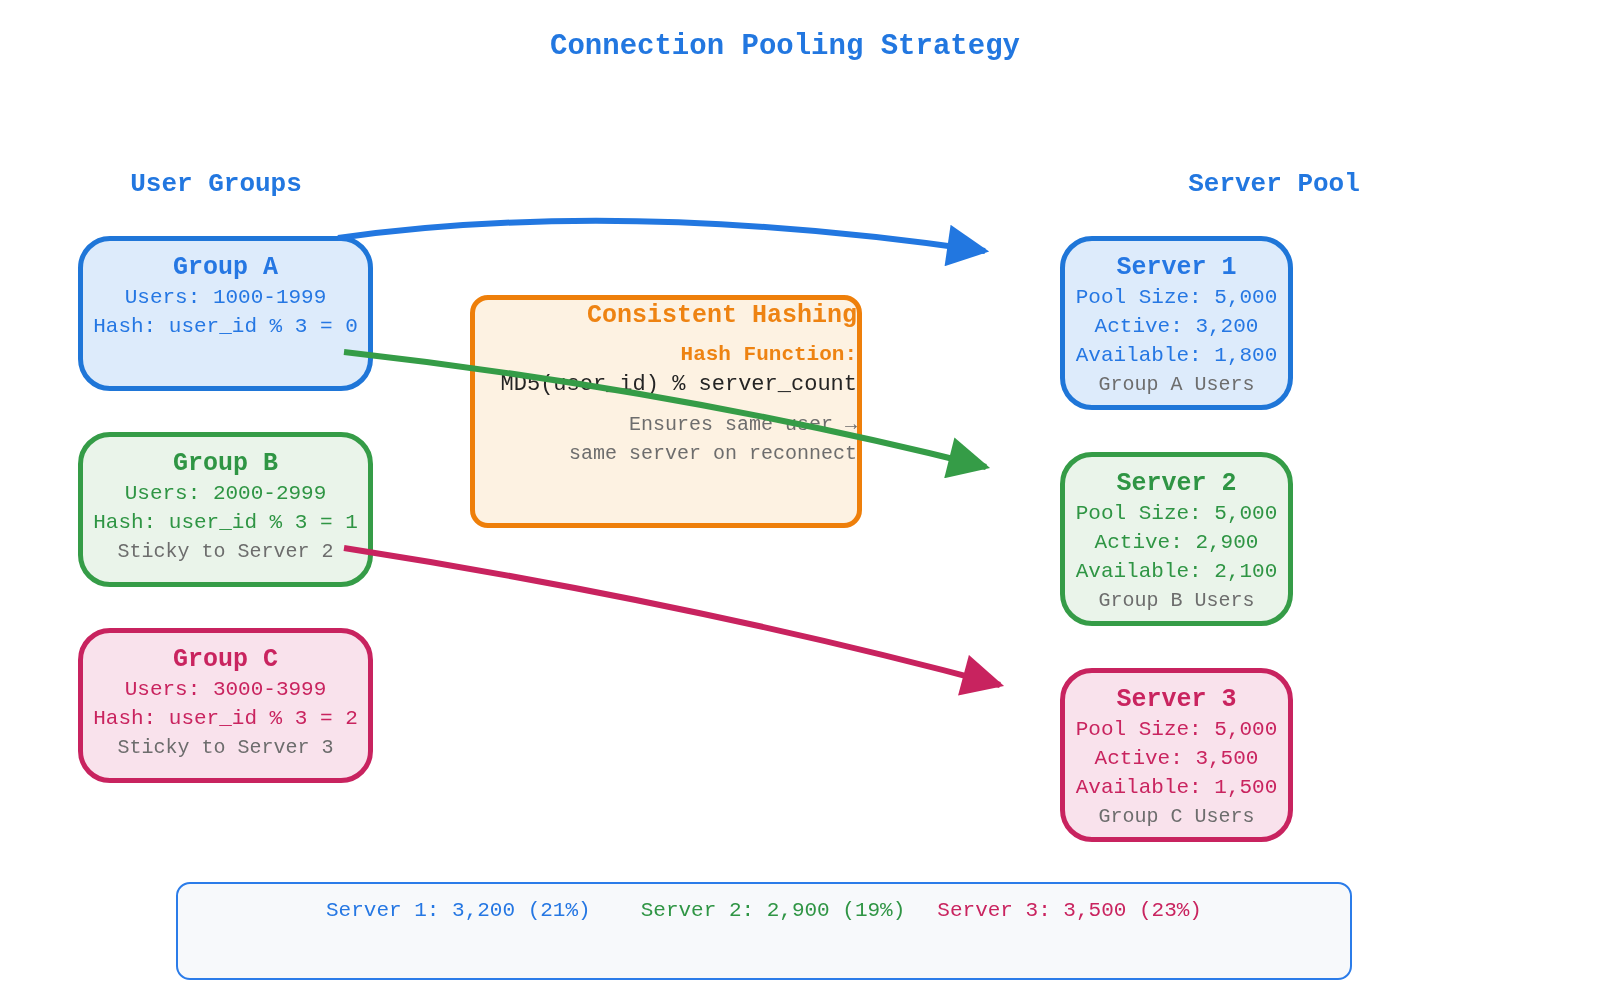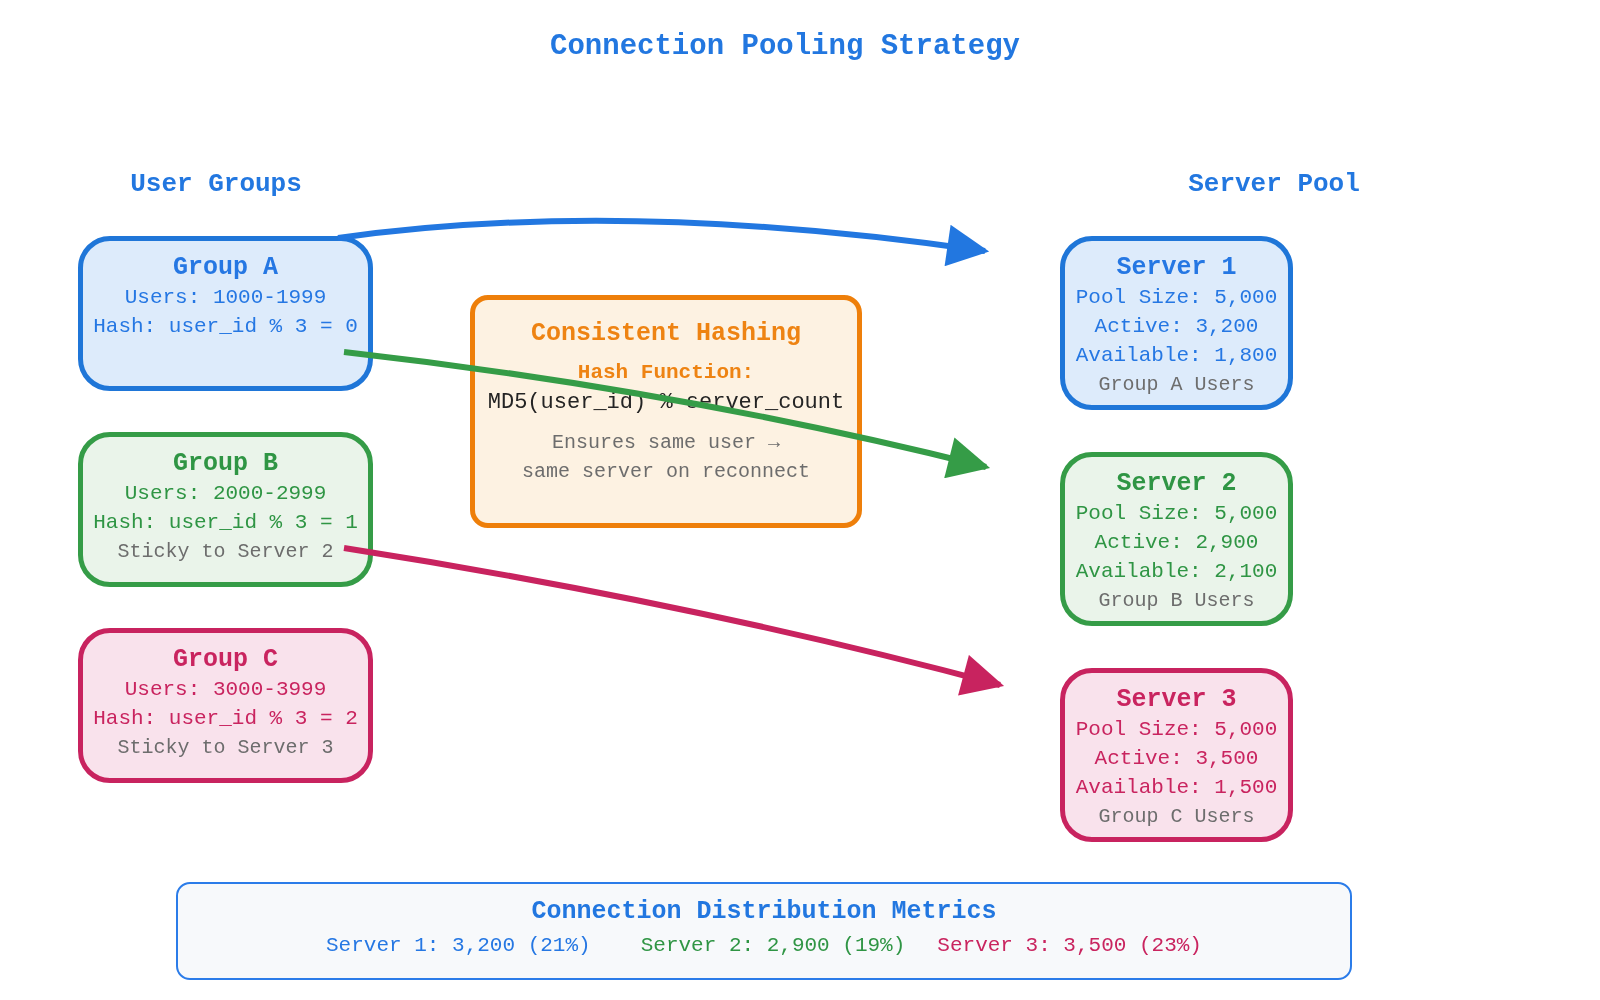--- a/index.html
+++ b/index.html
@@ -61,22 +61,21 @@
   .server-card { left: 1060px; width: 233px; height: 174px; }
 
   .hash-card {
     position: absolute;
     left: 470px; top: 295px;
     width: 392px; height: 233px;
     box-sizing: border-box;
     background: #fdf2e2;
     border: 5px solid #ee7f0a;
     border-radius: 18px;
-    text-align: center;
-    padding-top: 18px;
+    text-align: right;
     z-index: 1;
   }
   .hash-title   { font-size: 25px; font-weight: bold; color: #ee8312; line-height: 32px; margin-bottom: 8px; }
   .hash-subtitle{ font-size: 21px; font-weight: 600; color: #ee8312; line-height: 30px; }
   .hash-formula { font-size: 22px; color: #242424; line-height: 30px; margin-bottom: 10px; }
   .hash-note    { font-size: 20px; color: #6d6d6d; line-height: 29px; }
 
   .metrics-panel {
     position: absolute;
     left: 176px; top: 882px;
@@ -174,21 +173,20 @@
 
   <div class="card server-card theme-pink" style="top:668px">
     <div class="card-title">Server 3</div>
     <div class="card-line">Pool Size: 5,000</div>
     <div class="card-line">Active: 3,500</div>
     <div class="card-line">Available: 1,500</div>
     <div class="card-muted">Group C Users</div>
   </div>
 
   <div class="metrics-panel">
-    <div class="metrics-title">Connection Distribution Metrics</div>
     <div class="metrics-row">
       <span class="metric-blue">Server 1: 3,200 (21%)</span>
       <span class="metric-green">Server 2: 2,900 (19%)</span>
       <span class="metric-pink">Server 3: 3,500 (23%)</span>
     </div>
   </div>
 
 </div>
 
 </body></html>

